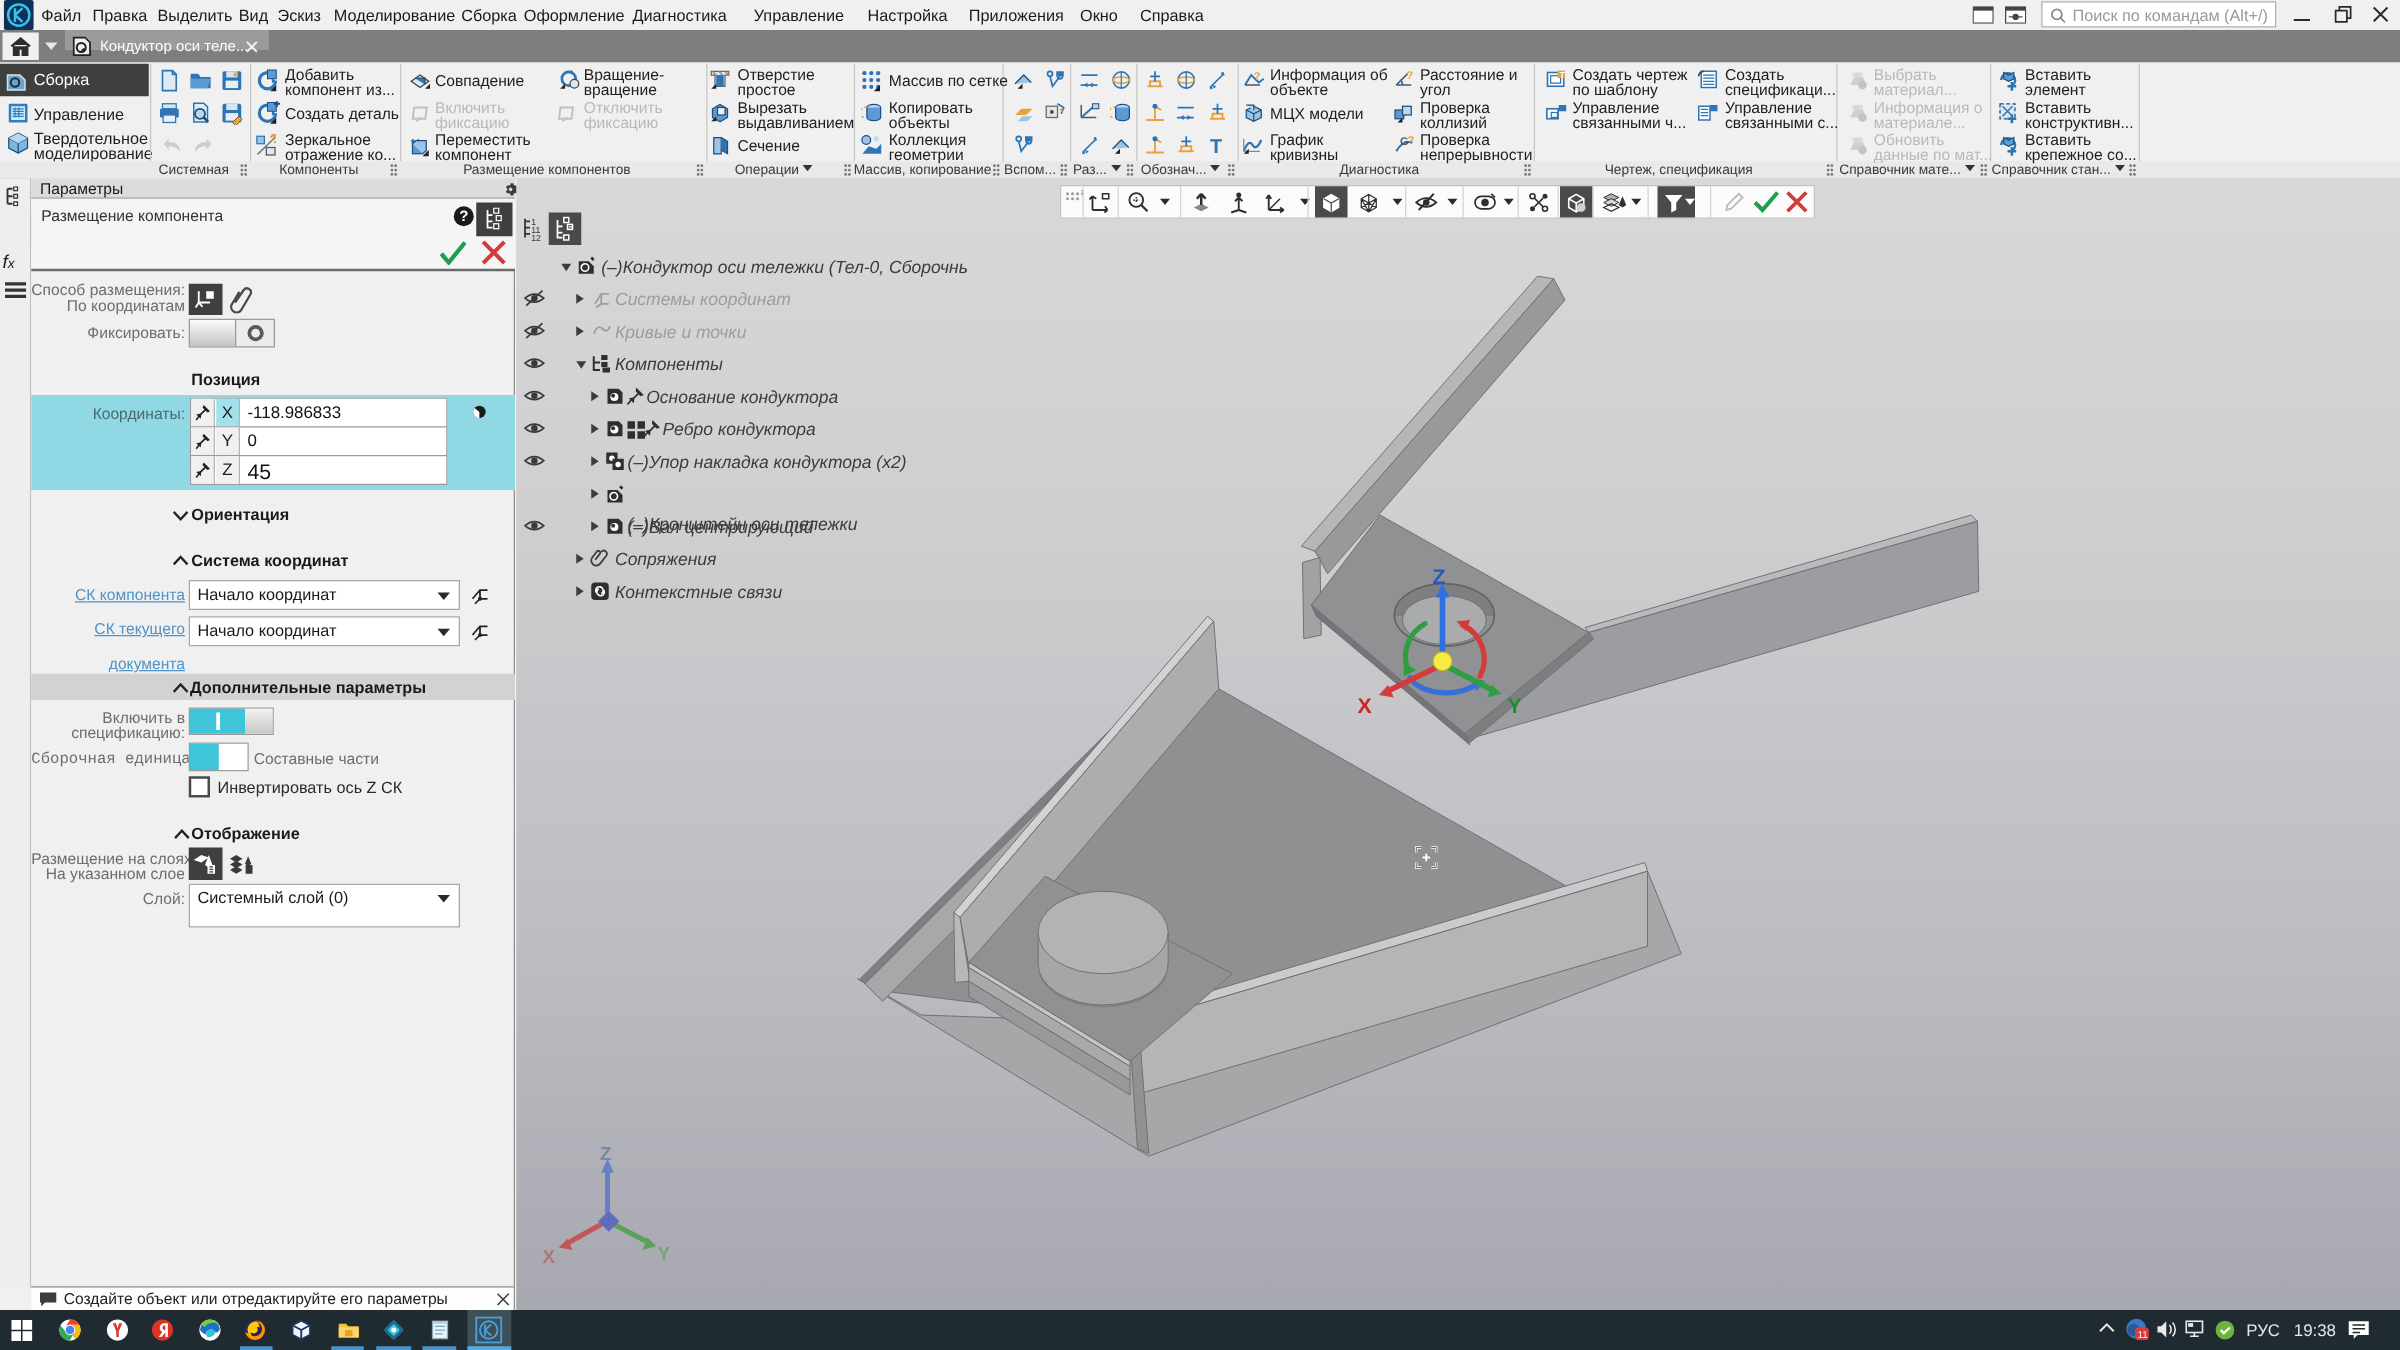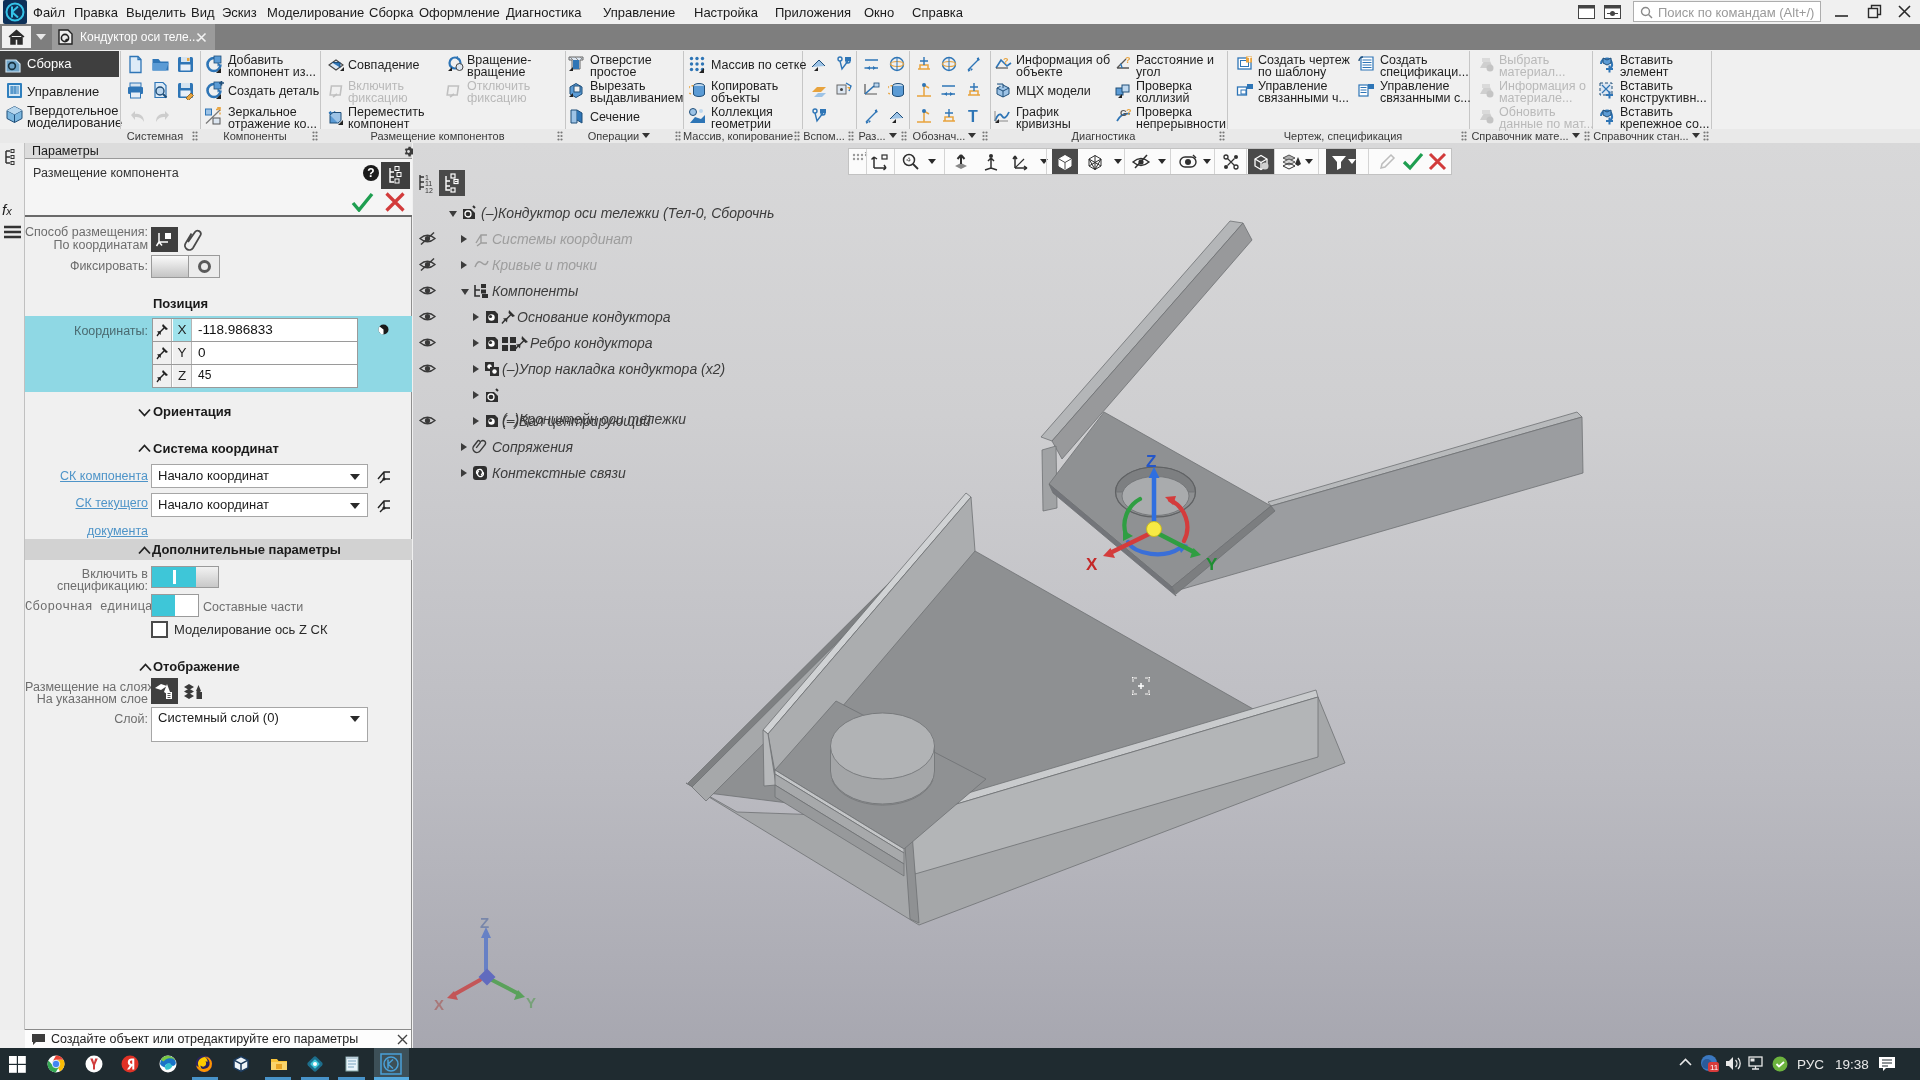--- a/index.html
+++ b/index.html
@@ -84,21 +84,21 @@
         <path d="M66 2 l11 11 M77 2 l-11 11" stroke="#2a2a2a" stroke-width="1.6"></path>
       </svg>
 </div>
 <div class="abs" id="tabbar">
 <div class="abs" style="left:2px;top:2px;width:29px;height:22px;background:#f0f0f0;">
         <svg class="abs" style="left:6px;top:3px" width="17" height="16">
           <path d="M1 8 L8.5 1.5 L16 8 M3 7 v8 h4 v-5 h3 v5 h4 v-8" fill="#2d2d2d" stroke="#2d2d2d" stroke-width="1.5"></path>
         </svg>
       </div>
 <div class="abs" style="left:36px;top:10px;width:0;height:0;border-left:5px solid transparent;border-right:5px solid transparent;border-top:6px solid #e8e8e8;"></div>
-<div class="abs" style="left:52px;top:0px;width:163px;height:26px;background:#9b9b9b;">
+<div class="abs" style="left:52px;top:0px;width:163px;height:16px;background:#9b9b9b;">
         <svg class="abs" style="left:4px;top:4px" width="19" height="18">
           <path d="M3 2 h9 l4 4 v10 h-13 z" fill="#efefef" stroke="#222" stroke-width="1.4"></path>
           <circle cx="9" cy="10" r="3.6" fill="none" stroke="#222" stroke-width="1.6"></circle>
           <path d="M9.2 12.8 a2.8 2.8 0 0 0 2.6-2" fill="none" stroke="#222" stroke-width="2.4"></path>
         </svg>
         <span style="position:absolute;left:28px;top:6px;font-size:12px;color:#fdfdfd;">Кондуктор оси теле...</span>
         <svg class="abs" style="left:144px;top:8px" width="11" height="11">
           <path d="M1.5 1.5 l8 8 M9.5 1.5 l-8 8" stroke="#f2f2f2" stroke-width="1.6"></path>
         </svg>
       </div>
@@ -678,21 +678,21 @@
       <span style="position:absolute;left:45px;top:3px;font-size:13.5px;color:#111;">0</span>
     </div>
 <div class="abs" style="left:152px;top:364px;width:206px;height:24px;border:1px solid #9a9a9a;background:#fff;">
       <div style="position:absolute;left:0;top:0;width:19px;height:22px;background:#f0f0f0;border-right:1px solid #b4b4b4;">
         <svg style="position:absolute;left:3px;top:4px" width="13" height="14" viewBox="0 0 13 14">
           <path d="M7 1 l5 5 -2 1 -1.5-1.5 L5 9 4.5 12 1 8.5 4 8 7.5 4.5 6 3 z" fill="#222"></path>
           <path d="M3.5 9.5 L1 13" stroke="#222" stroke-width="1.3"></path>
         </svg>
       </div>
       <div style="position:absolute;left:20px;top:0;width:19px;height:22px;background:#f0f0f0;border-right:1px solid #b4b4b4;font-size:13.5px;color:#222;text-align:center;line-height:22px;">Z</div>
-      <span style="position:absolute;left:45px;top:3px;font-size:12px;color:#111;">45</span>
+      <span style="position:absolute;left:45px;top:3px;font-size:17px;color:#111;">45</span>
     </div>
 <svg class="abs" style="left:378px;top:324px" width="11" height="11">
       <circle cx="5.5" cy="5.5" r="5" fill="#1a1a1a"></circle>
       <path d="M5.5 5.5 L5.5 10.5 A5 5 0 0 1 1.6 2.4 z" fill="#fff"></path>
     </svg>
 <svg class="abs" style="left:138px;top:408px" width="13" height="9">
       <path d="M1 1.5 l5.5 6 5.5-6" fill="none" stroke="#222" stroke-width="1.8"></path>
     </svg>
 <div class="pbold" style="left:153px;top:404px;">Ориентация</div>
 <svg class="abs" style="left:138px;top:444px" width="13" height="9">
@@ -730,21 +730,21 @@
       <div style="position:absolute;left:0;top:0;width:44px;height:20px;background:#3ec6d8;"></div>
       <div style="position:absolute;left:21px;top:3px;width:3px;height:14px;background:#fff;"></div>
       <div style="position:absolute;left:44px;top:0;width:22px;height:20px;background:linear-gradient(#f2f2f2,#c8c8c8);"></div>
     </div>
 <div class="plbl" style="left:25px;top:600px;width:123px;font-family:Liberation Mono, monospace;">Сборочная единица</div>
 <div class="abs" style="left:151px;top:594px;width:48px;height:23px;border:1px solid #9a9a9a;background:#fff;">
       <div style="position:absolute;left:0;top:0;width:23px;height:21px;background:#3ec6d8;"></div>
     </div>
 <div class="plbl" style="left:178px;top:600px;width:0;width:auto;left:203px;text-align:left;">Составные части</div>
 <div class="abs" style="left:151px;top:621px;width:17px;height:17px;background:#fff;border:2px solid #4a4a4a;"></div>
-<div class="pdark" style="left:174px;top:622px;font-size:13px;">Моделирование ось Z СК</div>
+<div class="pdark" style="left:174px;top:622px;font-size:13px;">Инвертировать ось Z СК</div>
 <svg class="abs" style="left:139px;top:663px" width="13" height="9">
       <path d="M1 7.5 l5.5-6 5.5 6" fill="none" stroke="#222" stroke-width="1.8"></path>
     </svg>
 <div class="pbold" style="left:153px;top:659px;">Отображение</div>
 <div class="plbl" style="left:25px;top:680px;width:123px;">Размещение на слоях:</div>
 <div class="plbl" style="left:25px;top:692px;width:123px;">На указанном слое</div>
 <div class="abs" style="left:151px;top:678px;width:27px;height:26px;background:#3f3f3f;">
       <svg style="position:absolute;left:3px;top:4px" width="21" height="18" viewBox="0 0 21 18">
         <path d="M1 6 l6-4 6 2 -6 4 z" fill="#fff"></path>
         <path d="M10 10 l3-8 3 8 -3 2 z" fill="#fff"></path>

